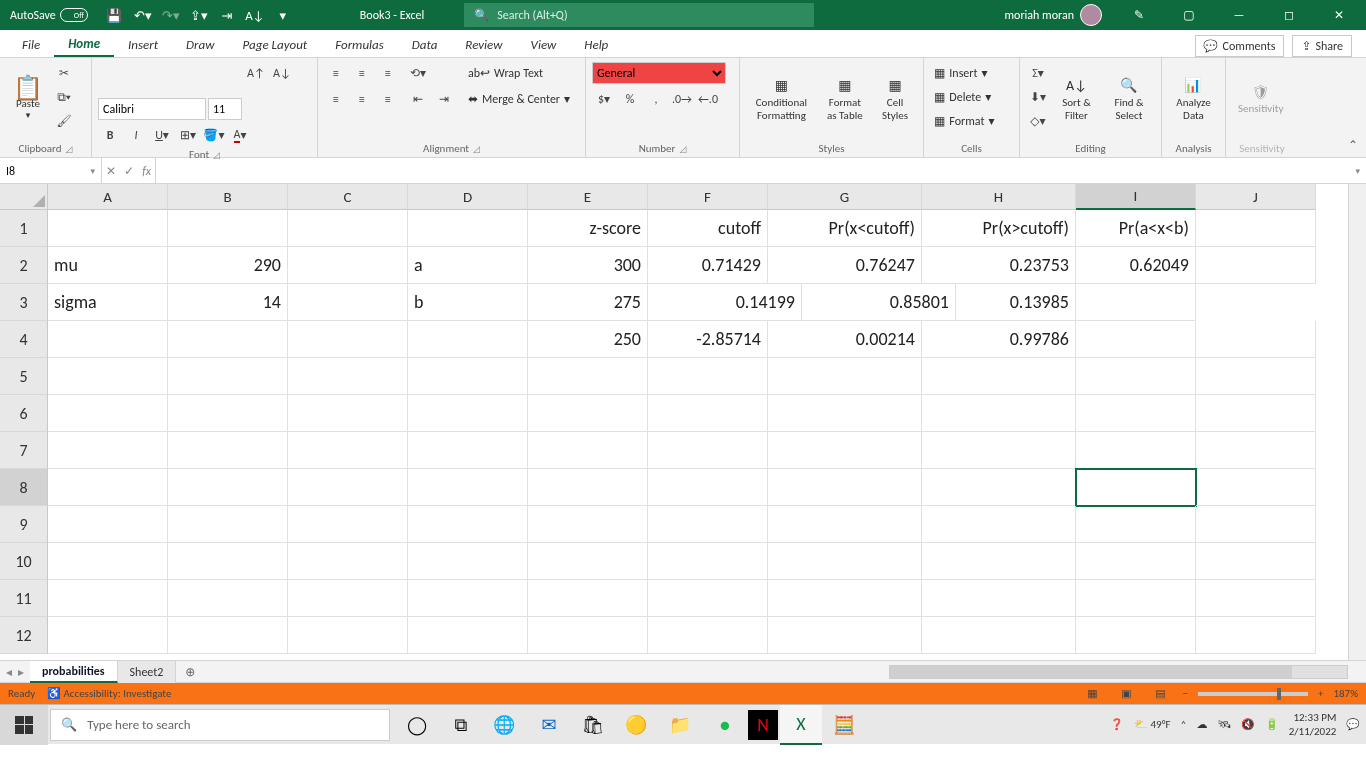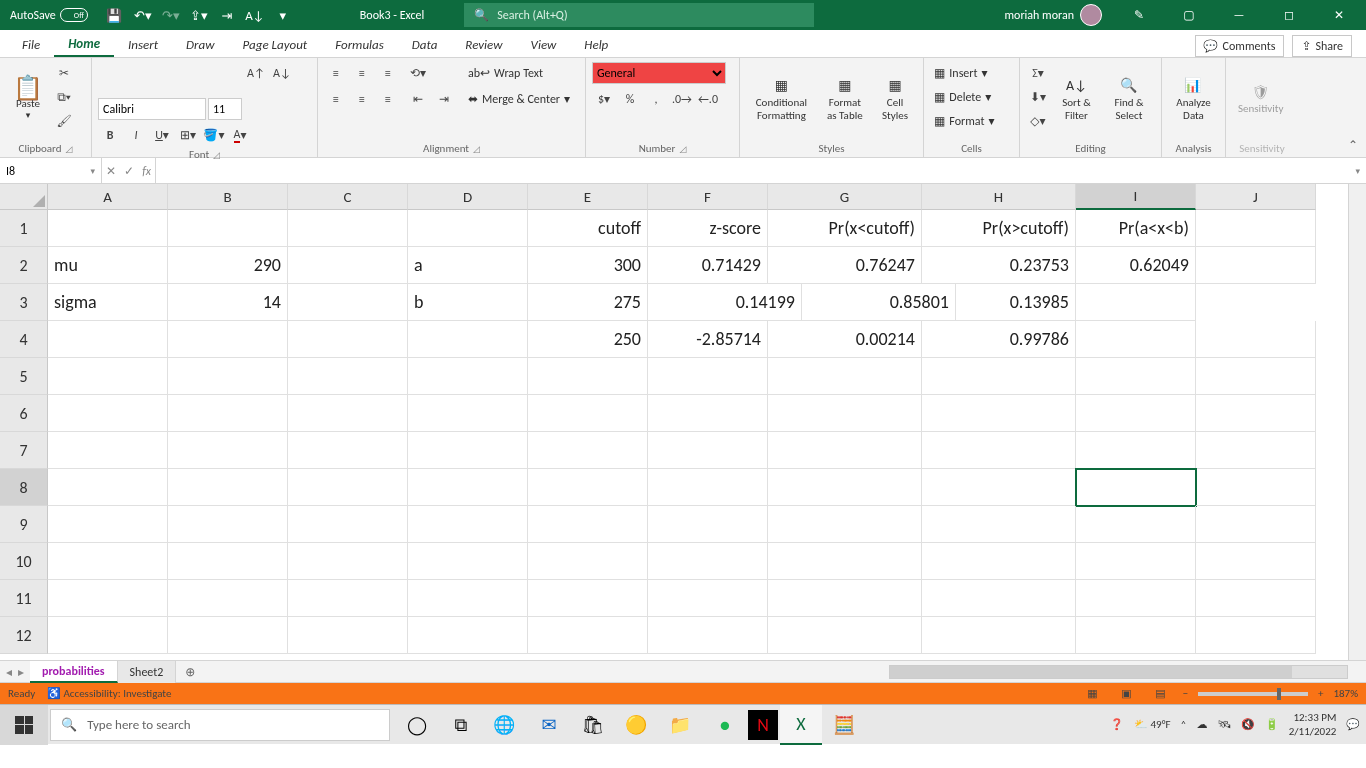--- a/index.html
+++ b/index.html
@@ -66,21 +66,21 @@
 .cell { border-right:1px solid #e0e0e0; border-bottom:1px solid #e0e0e0; font-size:18px; color:#222; display:flex; align-items:center; padding:0 6px; font-family:Calibri,sans-serif; }
 .cell.num { justify-content:flex-end; }
 .cell.selected { outline:2px solid #0d6b3e; outline-offset:-1px; }
 #vscroll { width:18px; background:#f0f0f0; border-left:1px solid #d4d4d4; }
 
 
 #sheetbar { height:22px; border-top:1px solid #d4d4d4; background:#f3f3f3; display:flex; align-items:center; font-size:12px; }
 #sheetbar .nav { display:flex; padding:0 6px; gap:6px; color:#888; }
 #sheetbar .tabs { display:flex; }
 #sheetbar .stab { padding:0 12px; height:22px; display:flex; align-items:center; border-right:1px solid #d4d4d4; background:#e8e8e8; color:#333; }
-#sheetbar .stab.active { background:#fff; color:#a21caf; font-weight:600; border-bottom:2px solid #0d6b3e; }
+#sheetbar .stab.active { background:#fff; color:#0f172a; font-weight:600; border-bottom:2px solid #0d6b3e; }
 #sheetbar .addtab { width:28px; display:flex; align-items:center; justify-content:center; color:#666; }
 #sheetbar .hscroll { margin-left:auto; flex:.4; height:14px; background:#e0e0e0; border:1px solid #ccc; margin-right:18px; position:relative; }
 #sheetbar .hscroll .thumb { position:absolute; left:0; width:88%; height:100%; background:#cfcfcf; }
 
 
 #statusbar { height:22px; background:#f97316; border-top:1px solid #d4d4d4; display:flex; align-items:center; font-size:11px; color:#444; padding:0 8px; }
 #statusbar .right { margin-left:auto; display:flex; align-items:center; gap:10px; }
 #statusbar .viewbtn { width:24px; height:18px; display:flex; align-items:center; justify-content:center; }
 #statusbar .zoom-slider { width:110px; height:4px; background:#ccc; position:relative; }
 #statusbar .zoom-slider .th { position:absolute; left:72%; top:-4px; width:4px; height:12px; background:#666; }
@@ -405,22 +405,22 @@
         <div class="colhdr" style="width: 154px;">H</div>
         <div class="colhdr sel" style="width: 120px;">I</div>
         <div class="colhdr" style="width: 120px;">J</div>
       </div>
     <div id="cells">
         <div class="cellrow">
           <div class="cell" style="width: 120px;"></div>
           <div class="cell" style="width: 120px;"></div>
           <div class="cell" style="width: 120px;"></div>
           <div class="cell" style="width: 120px;"></div>
+          <div class="cell num" style="width: 120px;">z-score</div>
           <div class="cell num" style="width: 120px;">cutoff</div>
-          <div class="cell num" style="width: 120px;">z-score</div>
           <div class="cell num" style="width: 154px;">Pr(x&lt;cutoff)</div>
           <div class="cell num" style="width: 154px;">Pr(x&gt;cutoff)</div>
           <div class="cell num" style="width: 120px;">Pr(a&lt;x&lt;b)</div>
           <div class="cell" style="width: 120px;"></div>
         </div>
         <div class="cellrow">
           <div class="cell" style="width: 120px;">mu</div>
           <div class="cell num" style="width: 120px;">290</div>
           <div class="cell" style="width: 120px;"></div>
           <div class="cell" style="width: 120px;">a</div>

